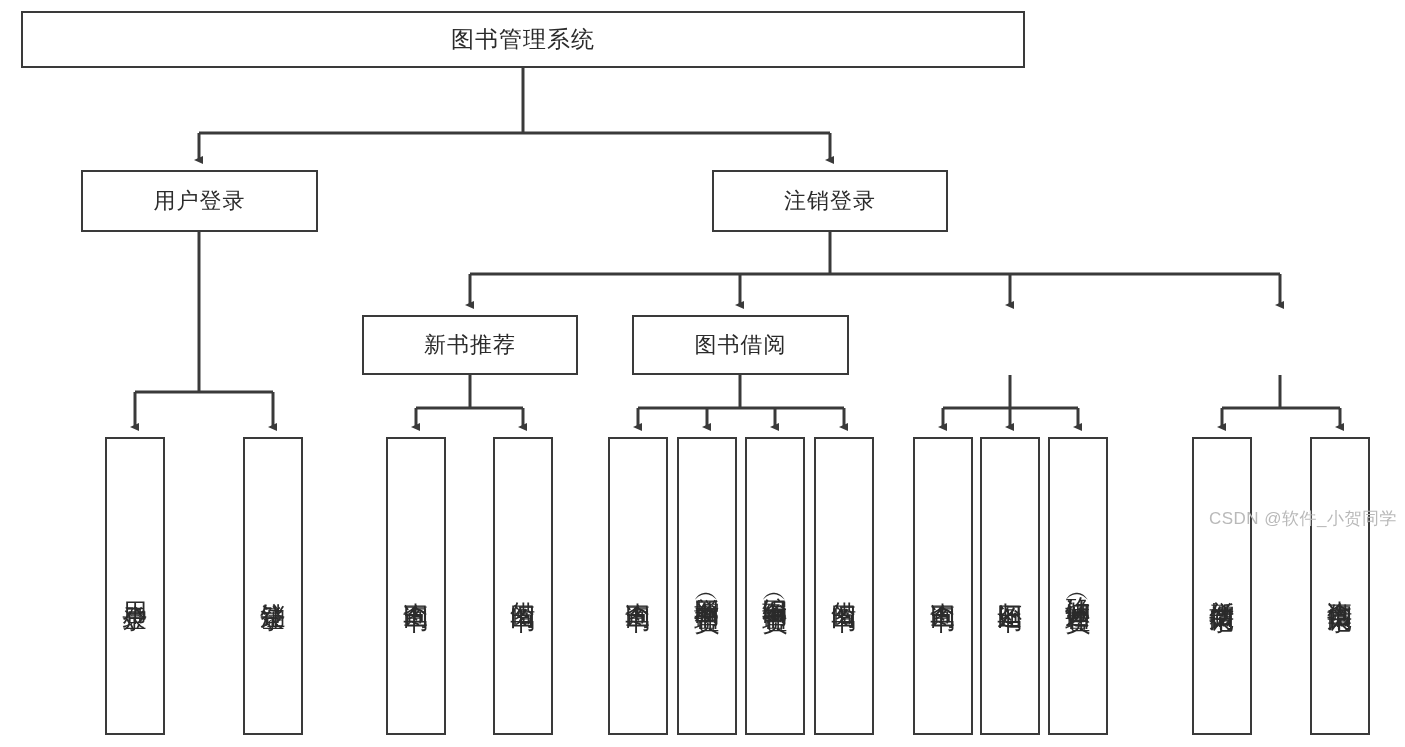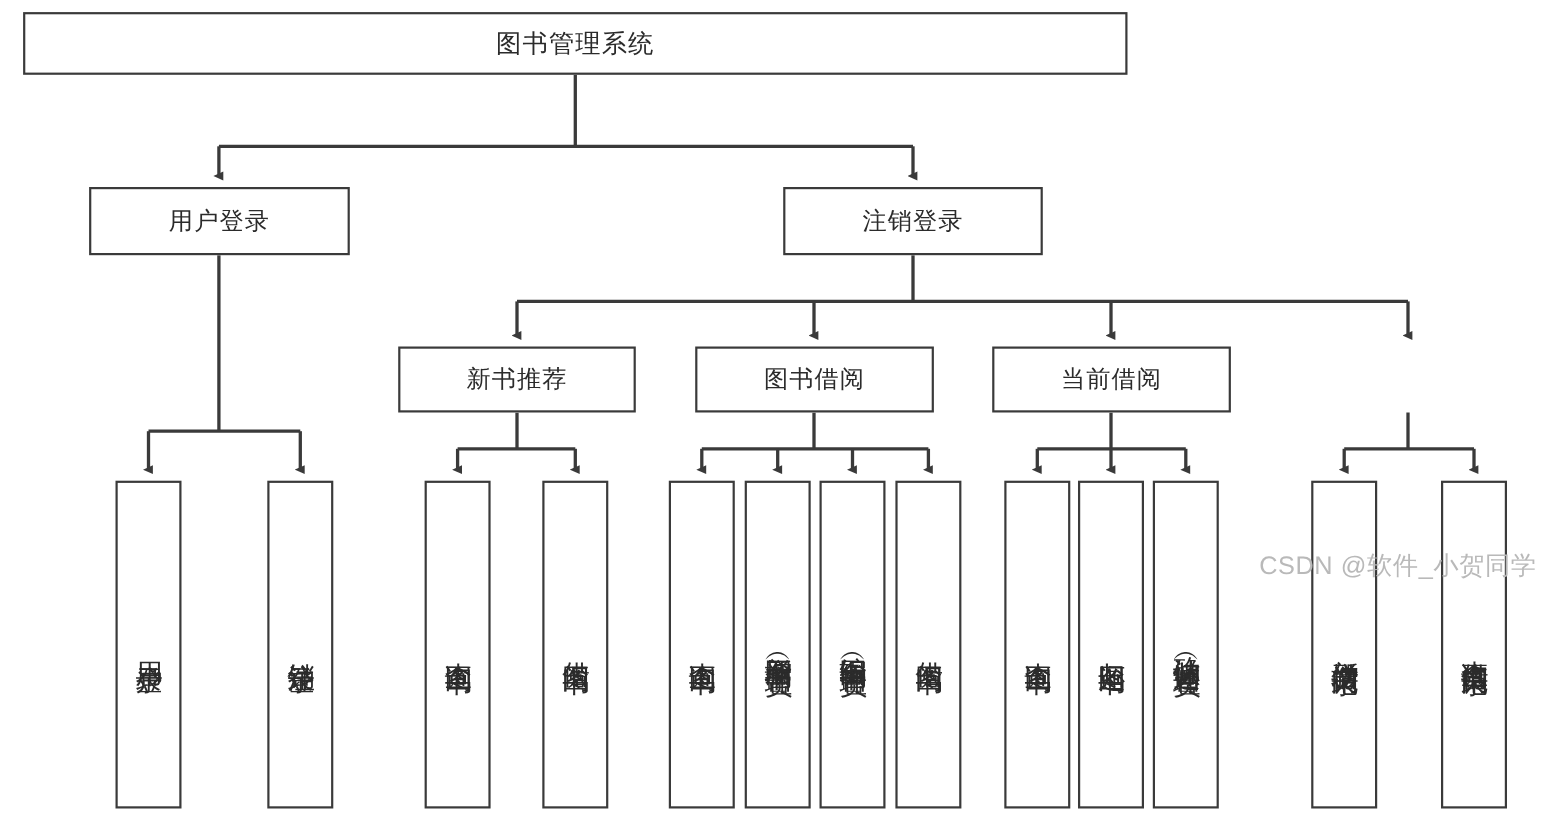--- a/index.html
+++ b/index.html
@@ -41,21 +41,21 @@
     line-height:1.22;
     letter-spacing:2px;
     white-space:normal;
     max-height:270px;
     text-align:center;
   }
   .watermark{
     position:absolute;
     right:8px;
     bottom:4px;
-    font-size:23px;
+    font-size:17px;
     color:#b9b9b9;
     letter-spacing:0.5px;
     white-space:nowrap;
   }
 </style>
 </head>
 <body>
 
 <div id="canvas">
 
@@ -122,23 +122,20 @@
   <div class="node" style="left:712px;top:170px;width:236px;height:62px;">
     <span class="label">注销登录</span>
   </div>
 
   <div class="node" style="left:632px;top:315px;width:217px;height:60px;">
     <span class="label">图书借阅</span>
   </div>
   <div class="node" style="left:362px;top:315px;width:216px;height:60px;">
     <span class="label">新书推荐</span>
   </div>
-  <div class="node" style="left:902px;top:315px;width:217px;height:60px;">
-    <span class="label">当前借阅</span>
-  </div>
 
   <div class="node leaf" style="left:105px;top:437px;width:60px;height:298px;">
     <span class="label">用户登录</span>
   </div>
   <div class="node leaf" style="left:243px;top:437px;width:60px;height:298px;">
     <span class="label">注销登录</span>
   </div>
 
   <div class="node leaf" style="left:386px;top:437px;width:60px;height:298px;">
     <span class="label">查询图书</span>

